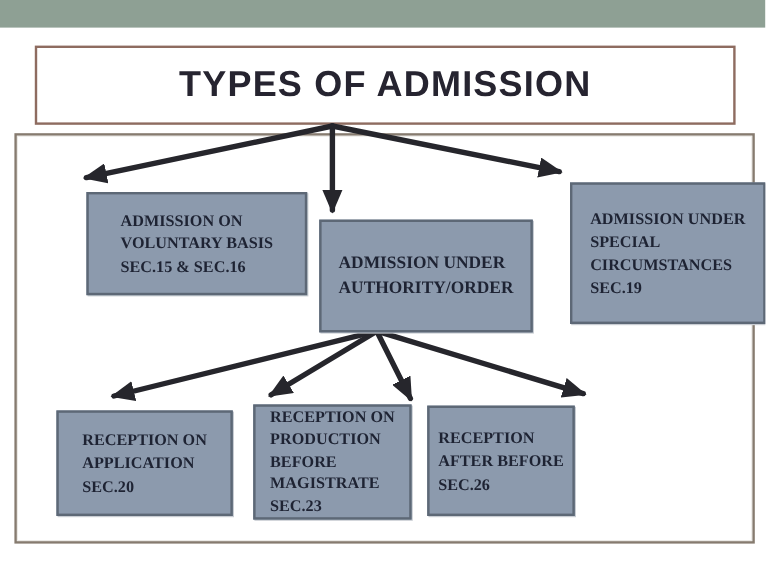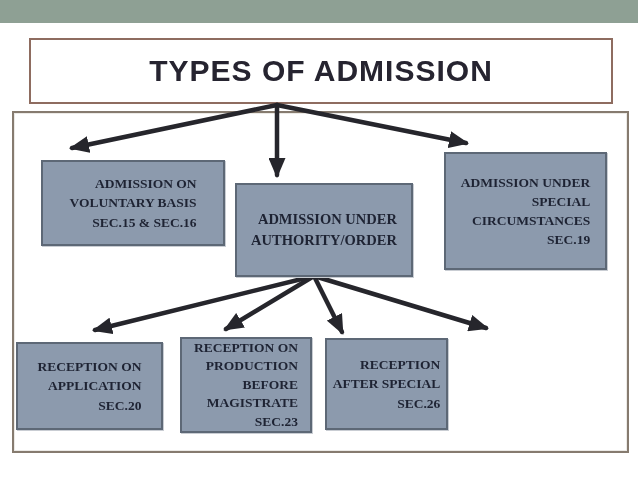--- a/index.html
+++ b/index.html
@@ -14,23 +14,23 @@
   .title-box{position:absolute;left:29px;top:38px;width:580px;height:62px;
              background:#ffffff;border:2px solid var(--title-border);
              display:flex;align-items:center;justify-content:center;}
   .title-text{font-family:"Liberation Sans",sans-serif;font-weight:800;font-size:30px;
               letter-spacing:1px;color:var(--title-text);}
   .diagram{position:absolute;left:12px;top:111px;width:613px;height:338px;
            background:#ffffff;border:2px solid var(--diagram-border);
            box-shadow:inset 0 0 0 1px #eceae6;}
   .node{position:absolute;background:var(--node-fill);border:2px solid var(--node-border);
         box-shadow:1px 1px 0 #c9cdd3;
-        display:flex;align-items:center;justify-content:center;text-align:right;
+        display:flex;align-items:center;justify-content:center;text-align:left;
         white-space:pre-line;font-family:"Liberation Serif",serif;font-weight:700;
-        font-size:13.5px;line-height:1.42;color:var(--node-text);}
+        font-size:13.5px;line-height:1.42;color:var(--node-text);margin-left:31px;}
   .node-voluntary  {left:41px;  top:160px; width:180px; height:82px;}
   .node-authority  {left:235px; top:183px; width:174px; height:90px; font-size:14.5px;}
   .node-special    {left:444px; top:152px; width:159px; height:114px;}
   .node-application{left:16px;  top:342px; width:143px; height:84px;}
   .node-production {left:180px; top:337px; width:128px; height:92px; line-height:1.36;}
   .node-inquest    {left:325px; top:338px; width:119px; height:88px;}
   .node-mentally   {left:482px; top:334px; width:119px; height:89px;}
   .arrows{position:absolute;left:0;top:0;width:638px;height:479px;pointer-events:none;}
   .arrows line{stroke:var(--arrow);stroke-width:4.5;stroke-linecap:round;}
   .arrows .head{fill:var(--arrow);}
@@ -74,16 +74,16 @@
 SEC.19</div>
   <div class="node node-application">RECEPTION ON
 APPLICATION
 SEC.20</div>
   <div class="node node-production">RECEPTION ON
 PRODUCTION
 BEFORE
 MAGISTRATE
 SEC.23</div>
   <div class="node node-inquest">RECEPTION
-AFTER SPECIAL
+AFTER BEFORE
 SEC.26</div>
 
 </div>
 
 </body></html>

